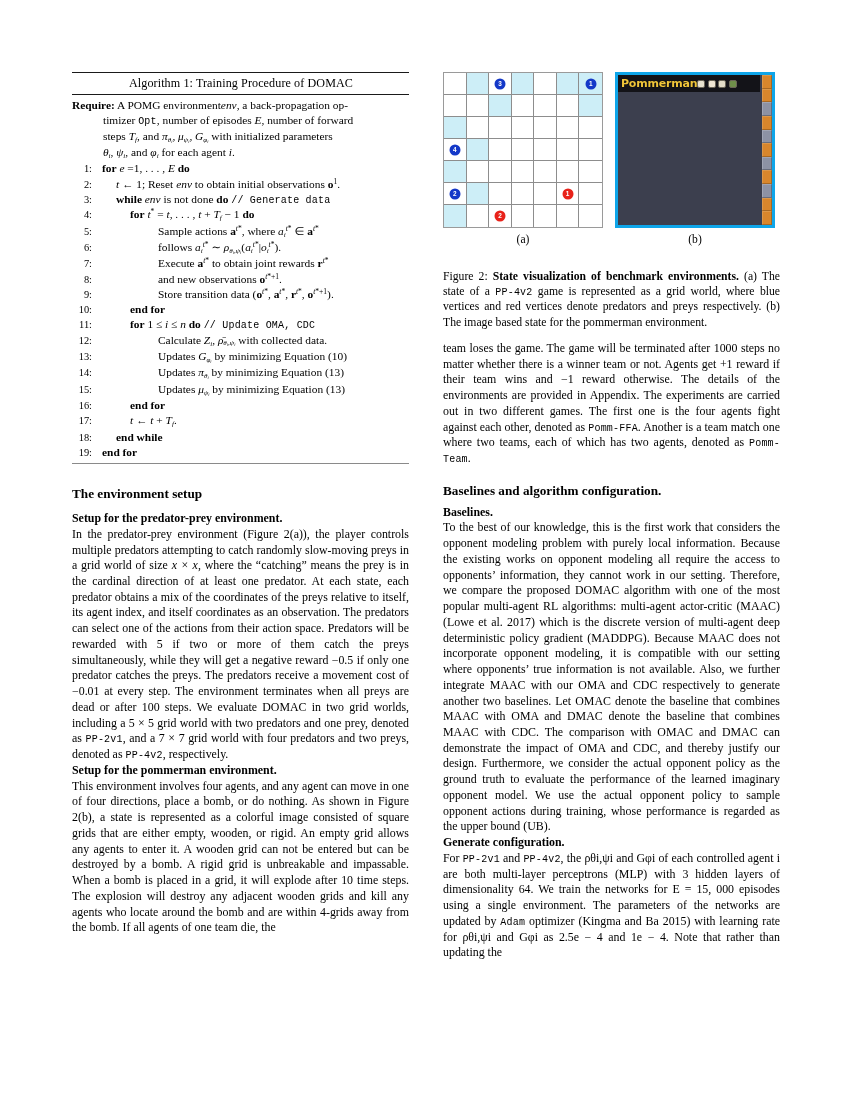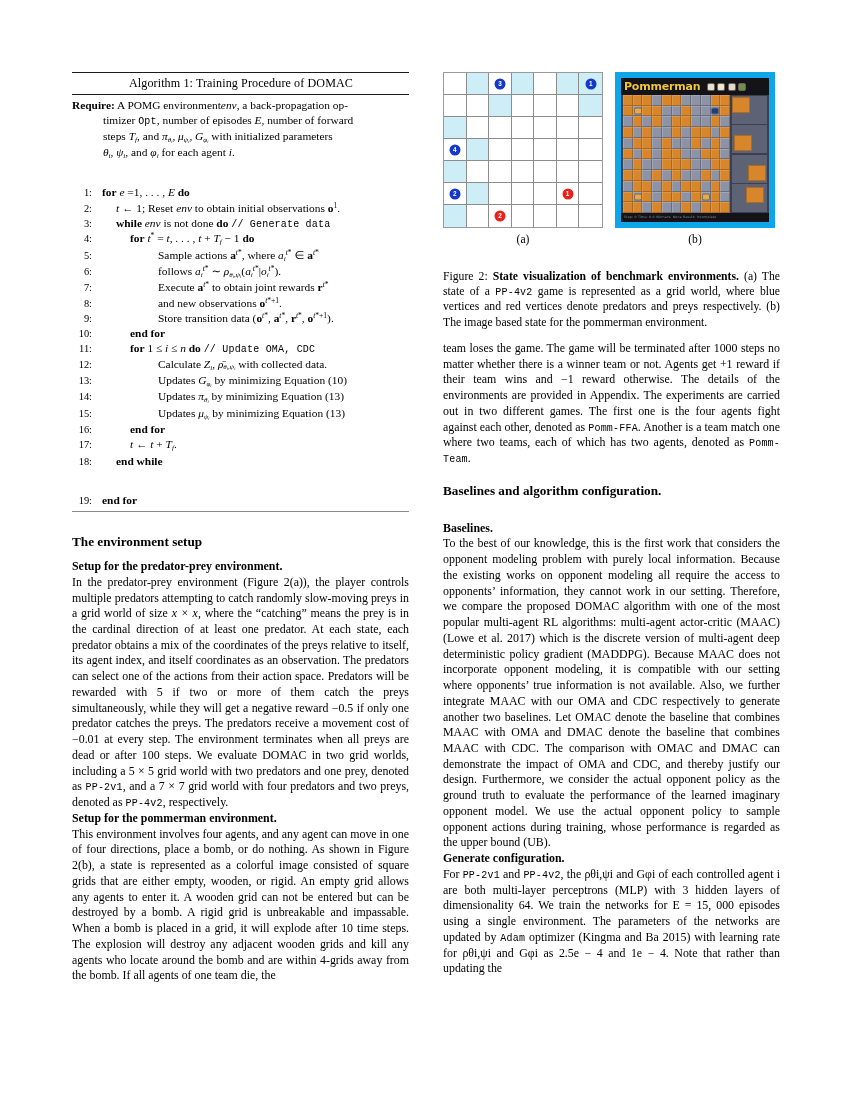--- a/index.html
+++ b/index.html
@@ -56,21 +56,21 @@
     text-align: right;
     flex: 0 0 20px;
     font-size: 10.4px;
   }
   .ln-after { padding-left: 5px; }
   .req-line {
     text-indent: 0;
     padding-left: 0;
   }
   .req-cont { padding-left: 31px; }
-  .ind1 { padding-left: 10px; margin-top: 24px; }
+  .ind1 { padding-left: 10px; }
   .ind2 { padding-left: 24px; }
   .ind3 { padding-left: 38px; }
   .ind5 { padding-left: 66px; }
   b, .bold { font-weight: bold; }
   i, .it { }
   .mono {
     font-family: Liberation Mono, monospace;
     font-size: 10px;
     letter-spacing: 0.2px;
   }
@@ -160,25 +160,25 @@
     line-height: 1;
   }
   .vert.pred { background: #1438c8; }
   .vert.prey { background: #e8221a; }
 
   
   .pomm {
     width: 160px;
     height: 156px;
     background: #3c3f4e;
-    border: 6px solid #0ea5e9;
+    border: 3px solid #0ea5e9;
     position: relative;
     overflow: hidden;
     display: flex;
-    flex-direction: column;
+    flex-direction: row;
   }
   .pomm-top {
     height: 17px;
     background: #131318;
     display: flex;
     align-items: center;
     padding: 0 3px;
     flex: 0 0 17px;
   }
   .pomm-title {
@@ -642,21 +642,21 @@
             </div>
             <div class="subcap">(b)</div>
           </div>
         </div>
 
         <div class="figcap"><span>Figure 2:</span> <b>State visualization of benchmark environments.</b><span> (a) The state of a </span><span class="mono">PP-4v2</span><span> game is represented as a grid world, where blue vertices and red vertices denote predators and preys respectively. (b) The image based state for the pommerman environment.</span></div>
       </div>
 
       <p class="body" style="margin-top:11px"><span>team loses the game. The game will be terminated after 1000 steps no matter whether there is a winner team or not. Agents get +1 reward if their team wins and −1 reward otherwise. The details of the environments are provided in Appendix. The experiments are carried out in two different games. The first one is the four agents fight against each other, denoted as </span><span class="mono">Pomm-FFA</span><span>. Another is a team match one where two teams, each of which has two agents, denoted as </span><span class="mono">Pomm-Team</span><span>.</span></p>
 
-      <h2 class="sec" style="margin-top:16px;margin-bottom:22px">Baselines and algorithm configuration.</h2>
+      <h2 class="sec" style="margin-top:16px;margin-bottom:6px">Baselines and algorithm configuration.</h2>
 
       <div class="subhead">Baselines.</div>
       <p class="body">To the best of our knowledge, this is the first work that considers the opponent modeling problem with purely local information. Because the existing works on opponent modeling all require the access to opponents’ information, they cannot work in our setting. Therefore, we compare the proposed DOMAC algorithm with one of the most popular multi-agent RL algorithms: multi-agent actor-critic (MAAC) (Lowe et al. 2017) which is the discrete version of multi-agent deep deterministic policy gradient (MADDPG). Because MAAC does not incorporate opponent modeling, it is compatible with our setting where opponents’ true information is not available. Also, we further integrate MAAC with our OMA and CDC respectively to generate another two baselines. Let OMAC denote the baseline that combines MAAC with OMA and DMAC denote the baseline that combines MAAC with CDC. The comparison with OMAC and DMAC can demonstrate the impact of OMA and CDC, and thereby justify our design. Furthermore, we consider the actual opponent policy as the ground truth to evaluate the performance of the learned imaginary opponent model. We use the actual opponent policy to sample opponent actions during training, whose performance is regarded as the upper bound (UB).</p>
 
       <div class="subhead">Generate configuration.</div>
       <p class="body"><span>For </span><span class="mono">PP-2v1</span><span> and </span><span class="mono">PP-4v2</span><span>, the ρθi,ψi and Gφi of each controlled agent i are both multi-layer perceptrons (MLP) with 3 hidden layers of dimensionality 64. We train the networks for E = 15, 000 episodes using a single environment. The parameters of the networks are updated by </span><span class="mono">Adam</span><span> optimizer (Kingma and Ba 2015) with learning rate for ρθi,ψi and Gφi as 2.5e − 4 and 1e − 4. Note that rather than updating the</span></p>
     </div>
   </div>
 </div>
 

